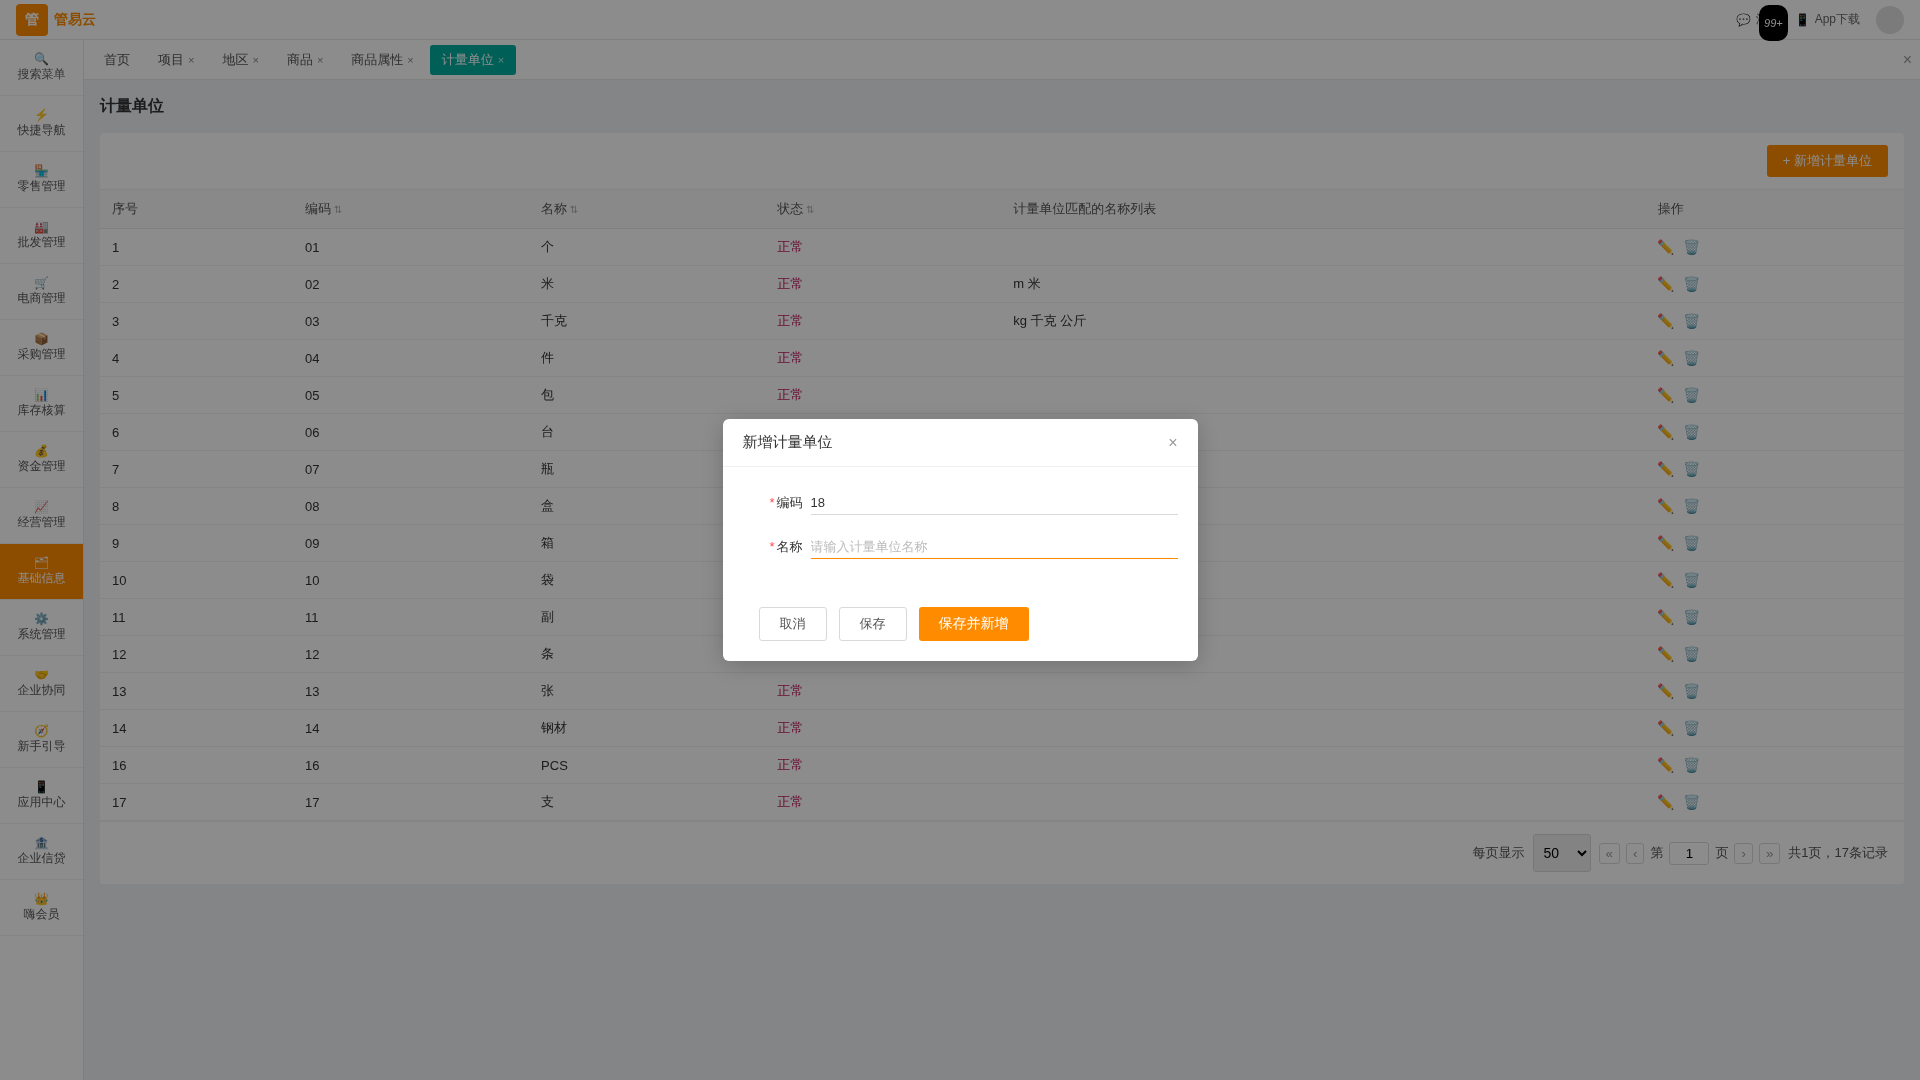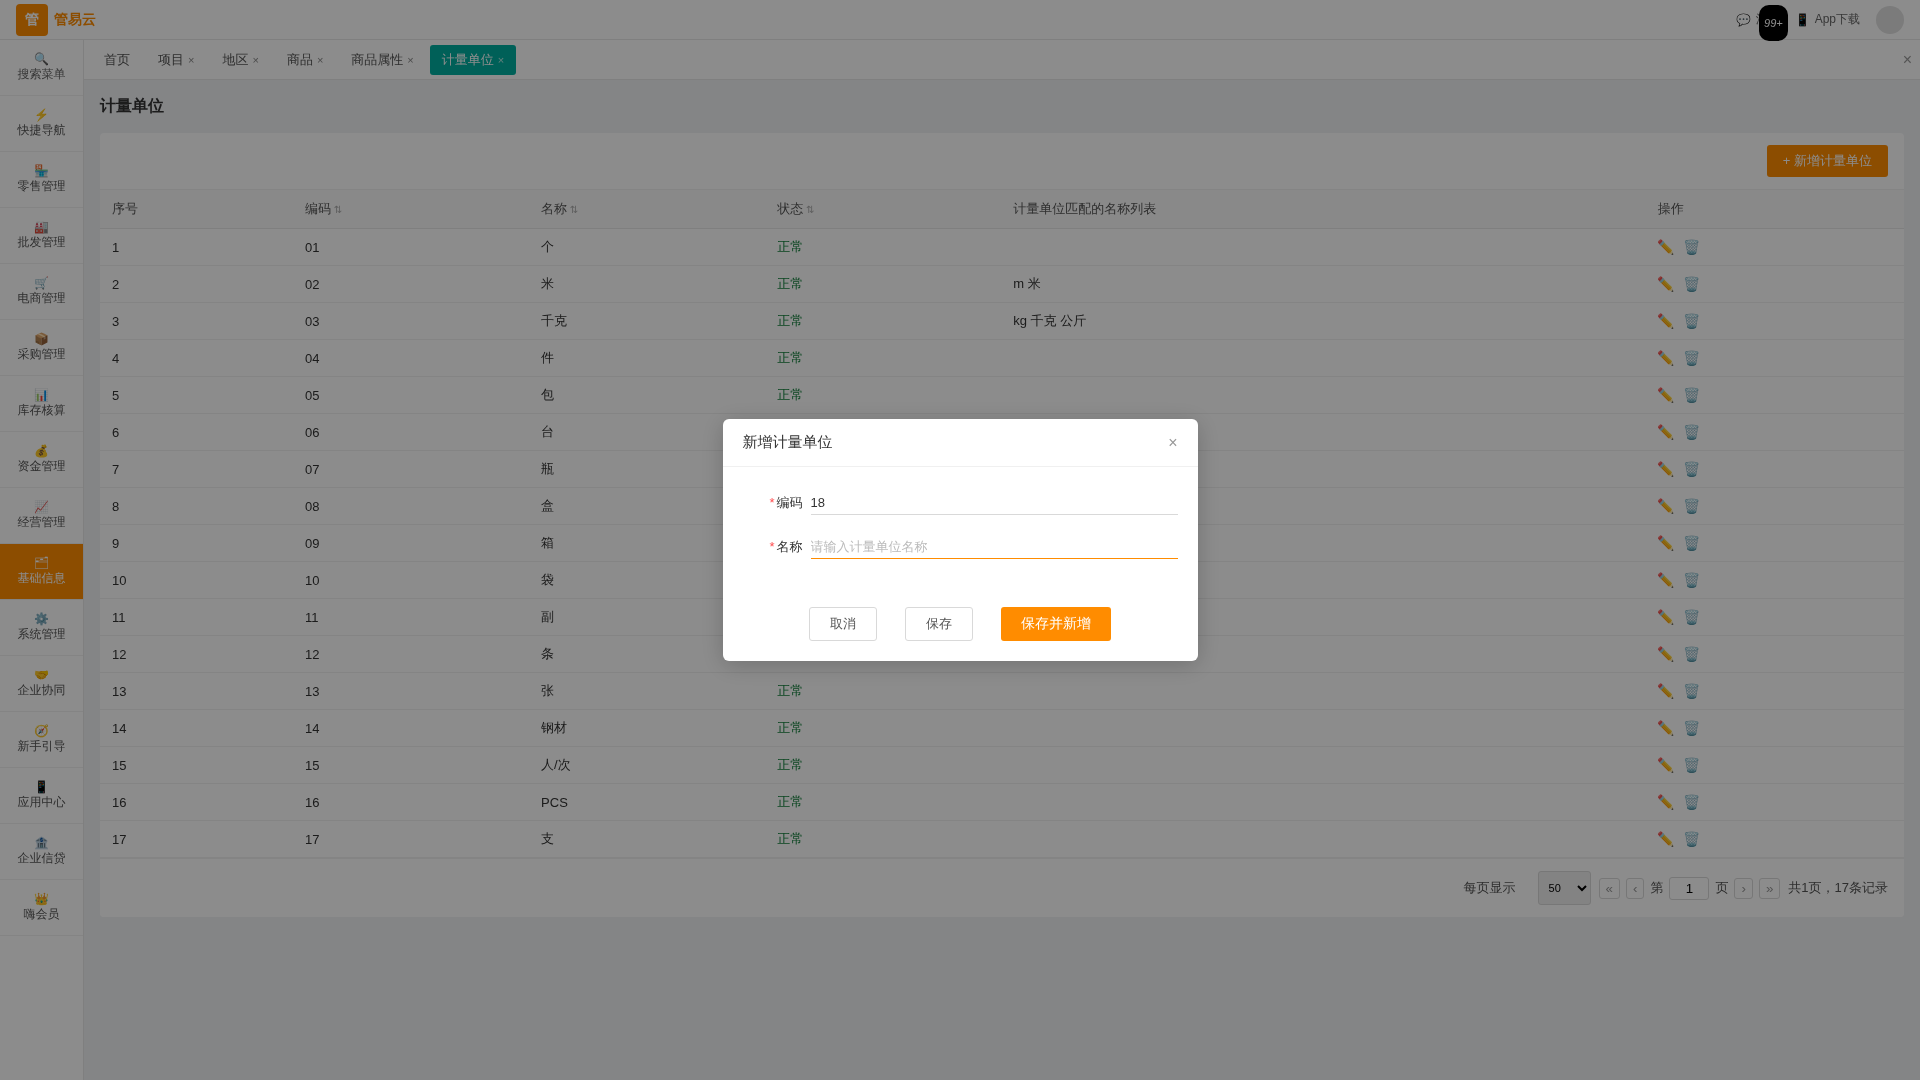--- a/index.html
+++ b/index.html
@@ -116,37 +116,37 @@
       border-bottom: 1px solid #e8e8e8;
       font-size: 13px;
       white-space: nowrap;
     }
     td {
       padding: 9px 12px;
       border-bottom: 1px solid #f0f0f0;
       font-size: 13px;
       color: #333;
     }
-    .status-normal { color: #15803d; }
+    .status-normal { color: #be185d; }
     .action-btns { display: flex; gap: 8px; }
     .action-icon { cursor: pointer; color: #999; font-size: 14px; }
 
     
     .pagination {
       display: flex;
       align-items: center;
       justify-content: flex-end;
       padding: 12px 16px;
       gap: 8px;
       font-size: 13px;
       color: #555;
       background: #fff;
       border-top: 1px solid #f0f0f0;
     }
-    .pagination select { border: 1px solid #d9d9d9; padding: 9px 6px; border-radius: 3px; font-size: 11px; margin-left: 14px; }
+    .pagination select { border: 1px solid #d9d9d9; padding: 9px 6px; border-radius: 3px; font-size: 14px; }
     .pagination .page-nav { display: flex; align-items: center; gap: 6px; }
     .pagination .page-btn { cursor: pointer; color: #999; padding: 2px 6px; border: 1px solid #d9d9d9; border-radius: 3px; background: #fff; }
     .pagination .page-input { width: 40px; border: 1px solid #d9d9d9; padding: 3px 6px; border-radius: 3px; text-align: center; }
 
     
     .overlay {
       position: fixed; top: 0; left: 0; right: 0; bottom: 0;
       background: rgba(0,0,0,0.45);
       z-index: 100;
       display: flex;
@@ -182,22 +182,21 @@
       border-bottom: 1px solid #d9d9d9;
       padding: 4px 0;
       font-size: 13px;
       outline: none;
       color: #333;
     }
     .form-input.focused { border-bottom-color: #ff8c00; }
     .form-input::placeholder { color: #bbb; }
     .modal-footer {
       display: flex;
-      justify-content: center;
-      gap: 28px;
+      gap: 12px;
       padding: 12px 36px 20px;
     }
     .btn-cancel {
       padding: 7px 20px;
       border: 1px solid #d9d9d9;
       background: #fff;
       border-radius: 3px;
       cursor: pointer;
       font-size: 13px;
       color: #555;
@@ -532,33 +531,20 @@
         <div class="action-btns">
           <span class="action-icon" title="编辑">✏️</span>
           <span class="action-icon" title="删除">🗑️</span>
         </div>
       </td>
     </tr>
               <tr>
       <td>14</td>
       <td>14</td>
       <td>钢材</td>
-      <td class="status-normal">正常</td>
-      <td></td>
-      <td>
-        <div class="action-btns">
-          <span class="action-icon" title="编辑">✏️</span>
-          <span class="action-icon" title="删除">🗑️</span>
-        </div>
-      </td>
-    </tr>
-              <tr>
-      <td>15</td>
-      <td>15</td>
-      <td>人/次</td>
       <td class="status-normal">正常</td>
       <td></td>
       <td>
         <div class="action-btns">
           <span class="action-icon" title="编辑">✏️</span>
           <span class="action-icon" title="删除">🗑️</span>
         </div>
       </td>
     </tr>
               <tr>

